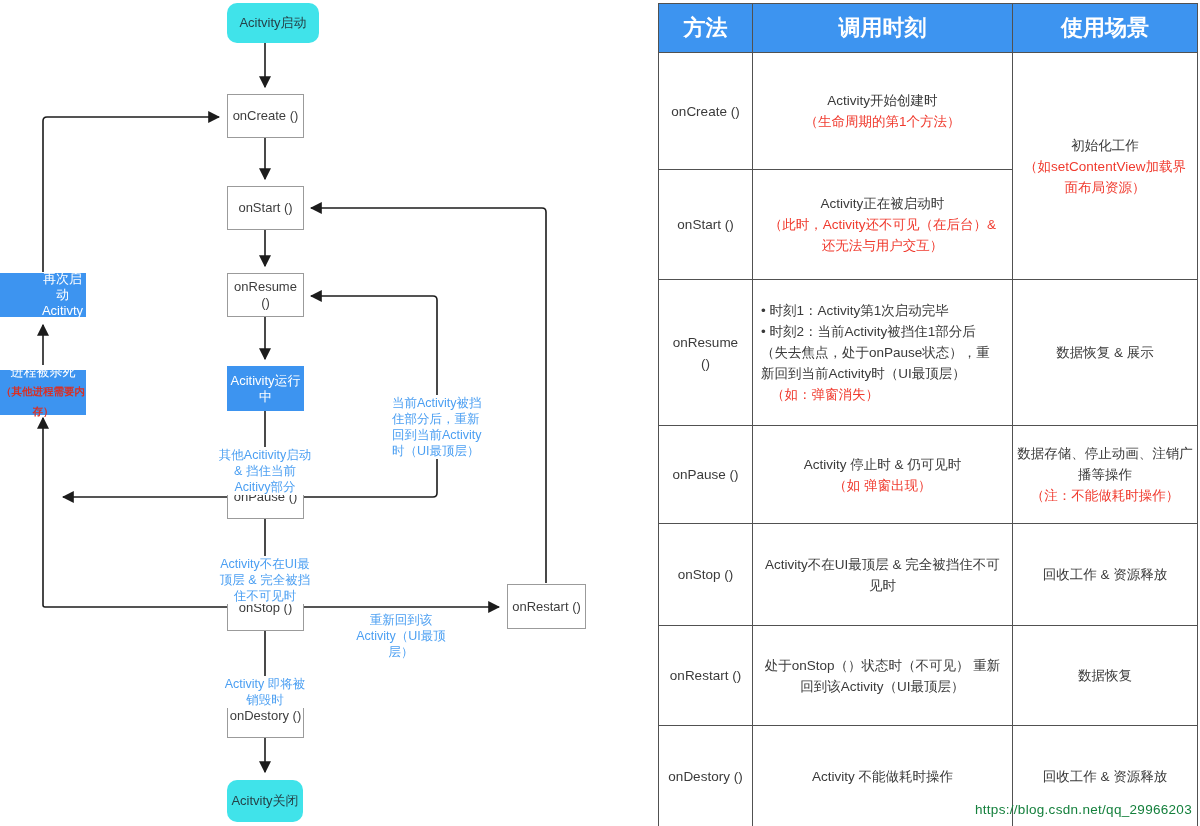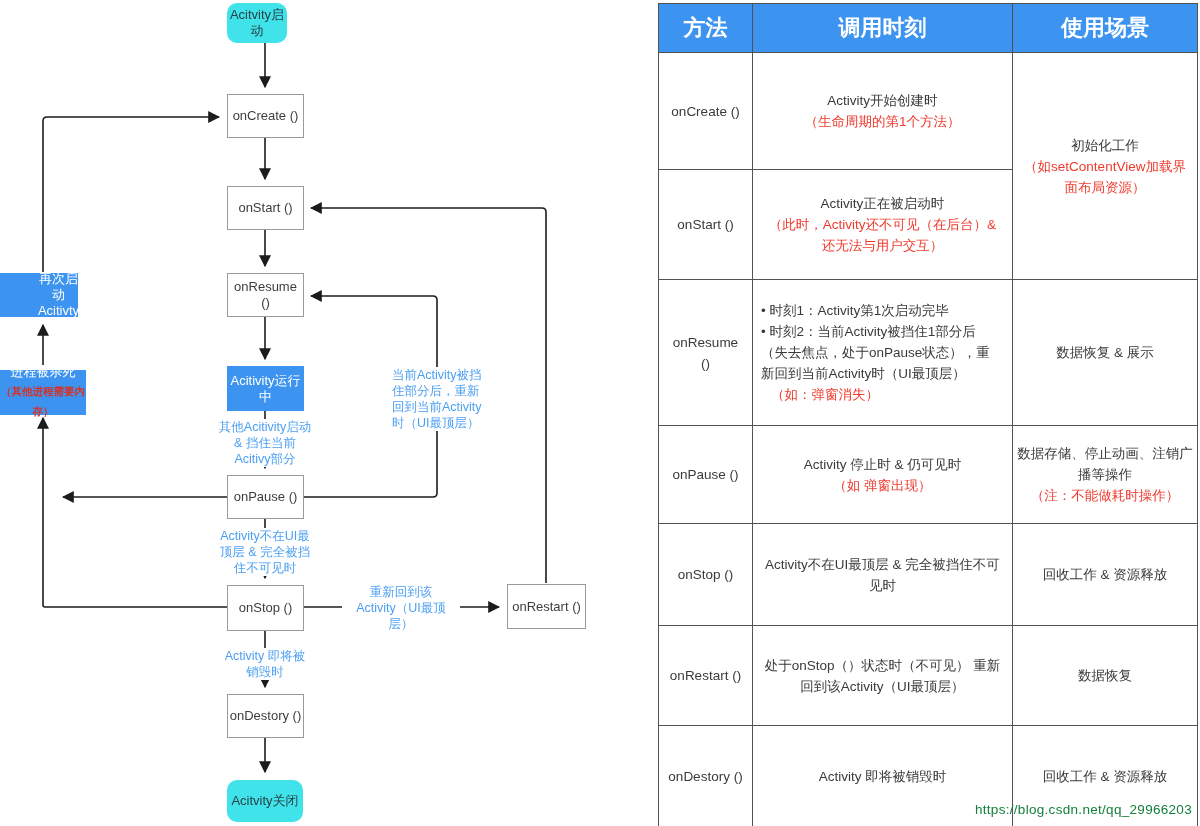--- a/index.html
+++ b/index.html
@@ -15,21 +15,21 @@
     display:flex;flex-direction:column;align-items:center;justify-content:center;
     text-align:center;line-height:16px;
   }
   .proc{background:#fff;border:1px solid #9b9b9b;color:#3d3d3d;font-size:13px;}
   .state{background:#3D94F0;color:#ffffff;font-size:13px;}
   .terminal{background:#40E3EA;border-radius:10px;color:#254249;font-size:13px;}
   .state .subnote{color:#d92f24;font-size:10.5px;line-height:20px;margin-top:1px;font-weight:bold;}
   .anno{
     position:absolute;z-index:3;background:#ffffff;
     color:#4B9FF2;font-size:12.5px;line-height:16px;
-    white-space:pre-line;text-align:center;
+    white-space:pre-line;text-align:center;margin-top:28px;
   }
   .anno.left{text-align:left;}
   
   .lifecycle-table{
     position:absolute;left:658px;top:3px;z-index:2;
     border-collapse:collapse;table-layout:fixed;width:539px;
   }
   .lifecycle-table th,.lifecycle-table td{
     border:1.5px solid #515151;box-sizing:border-box;
     vertical-align:middle;text-align:center;
@@ -71,41 +71,41 @@
     <path d="M304 497 H433 Q437 497 437 493 V300 Q437 296 433 296 H311" marker-end="url(#ah)"></path>
     <path d="M304 607 H499" marker-end="url(#ah)"></path>
     <path d="M546 583 V212 Q546 208 542 208 H311" marker-end="url(#ah)"></path>
     <path d="M43 272 V121 Q43 117 47 117 H219" marker-end="url(#ah)"></path>
     <path d="M43 365 V325" marker-end="url(#ah)"></path>
     <path d="M227 607 H45 Q43 607 43 605 V418" marker-end="url(#ah)"></path>
     <path d="M227 497 H63" marker-end="url(#ah)"></path>
   </g>
 </svg>
 
-<div class="node terminal" style="left:227px;top:3px;width:60px;height:40px;">Acitvity启动</div>
+<div class="node terminal" style="left:227px;top:3px;width:92px;height:40px;">Acitvity启动</div>
 
 <div class="node proc" style="left:227px;top:94px;width:77px;height:44px;">onCreate ()</div>
 
 <div class="node proc" style="left:227px;top:186px;width:77px;height:44px;">onStart ()</div>
 
 <div class="node proc" style="left:227px;top:273px;width:77px;height:44px;">onResume ()</div>
 
 <div class="node state" style="left:227px;top:366px;width:77px;height:45px;">Acitivity运行中</div>
 
 <div class="node proc" style="left:227px;top:475px;width:77px;height:44px;">onPause ()</div>
 
 <div class="node proc" style="left:227px;top:585px;width:77px;height:46px;">onStop ()</div>
 
 <div class="node proc" style="left:507px;top:584px;width:79px;height:45px;">onRestart ()</div>
 
 <div class="node proc" style="left:227px;top:694px;width:77px;height:44px;">onDestory ()</div>
 
 <div class="node terminal" style="left:227px;top:780px;width:76px;height:42px;">Acitvity关闭</div>
 
-<div class="node state" style="left:0px;top:273px;width:78px;height:44px;padding-left:39px;">再次启动Acitivty</div>
+<div class="node state" style="left:0px;top:273px;width:86px;height:44px;padding-left:39px;">再次启动Acitivty</div>
 
 <div class="node state" style="left:0px;top:370px;width:86px;height:45px;">
   <div>进程被杀死</div>
   <div class="subnote">（其他进程需要内存）</div>
 </div>
 
 <div class="anno" style="left:198px;top:419px;width:134px;">其他Acitivity启动
 &amp; 挡住当前
 Acitivy部分</div>
 
@@ -182,19 +182,19 @@
       <td>Activity不在UI最顶层 &amp; 完全被挡住不可见时</td>
       <td>回收工作 &amp; 资源释放</td>
     </tr>
     <tr style="height:100px">
       <td class="method">onRestart ()</td>
       <td>处于onStop（）状态时（不可见） 重新回到该Activity（UI最顶层）</td>
       <td>数据恢复</td>
     </tr>
     <tr style="height:101px">
       <td class="method">onDestory ()</td>
-      <td>Activity 即将被销毁时</td>
+      <td>Activity 不能做耗时操作</td>
       <td>回收工作 &amp; 资源释放</td>
     </tr>
   </tbody>
 </table>
 
 <div class="watermark">https://blog.csdn.net/qq_29966203</div>
 
 </body></html>

